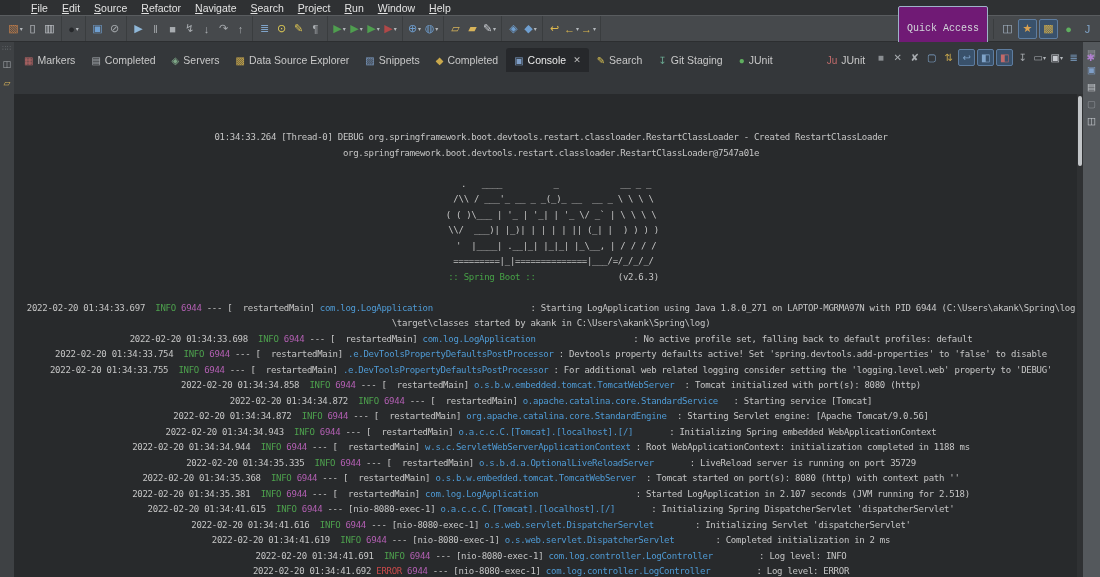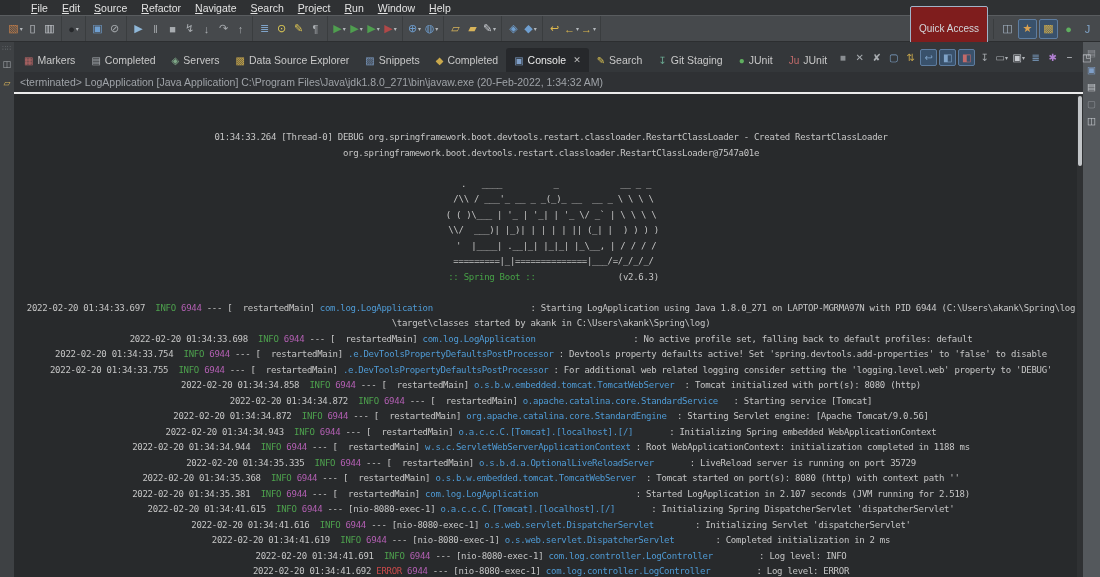--- a/index.html
+++ b/index.html
@@ -14,22 +14,22 @@
   .toolbar{position:absolute;left:0;top:15px;right:0;height:27px;background:#46494c;
            border-top:1px solid #595c5f;border-bottom:1px solid #2c2e30;box-sizing:border-box;
            display:flex;align-items:center;justify-content:space-between;padding:0 4px;}
   .tb-left{display:flex;align-items:center;height:100%;}
   .tgroup{display:flex;align-items:center;height:100%;padding:0 3px;border-right:1px solid #3a3d3f;}
   .ticon{width:17px;height:18px;display:flex;align-items:center;justify-content:center;
          font-size:11px;border-radius:2px;cursor:default;}
   .ticon.sel{background:#39516b;border:1px solid #5e7da0;}
   .ticon .dd{font-size:6px;color:#b4b8bc;margin-left:1px;}
   .tb-right{display:flex;align-items:center;gap:5px;}
-  .quick-access{border:1px solid #9fb3c8;background:#7f1d1d;color:#d2d6da;font-size:10px;
-                padding:16px 8px;border-radius:2px;cursor:pointer;}
+  .quick-access{border:1px solid #9fb3c8;background:#701a75;color:#d2d6da;font-size:10px;
+                padding:16px 8px;border-radius:2px;cursor:pointer;font-family:Liberation Mono, monospace;}
   .persp{display:flex;align-items:center;gap:2px;border-left:1px solid #3a3d3f;padding-left:5px;}
   
   .leftstrip{position:absolute;left:0;top:42px;width:14px;bottom:0;background:#3e4144;}
   .ls-handle{color:#8a8e92;font-size:6px;letter-spacing:1px;text-align:center;padding-top:3px;line-height:6px;}
   .ls-icon{width:12px;height:12px;margin:7px 1px 0 1px;display:flex;align-items:center;
            justify-content:center;font-size:9px;}
   .rightstrip{position:absolute;right:0;top:42px;width:17px;bottom:0;background:#54585c;
               border-left:1px solid #3a3d3f;}
   .rs-icon{width:14px;height:13px;margin:4px auto 0 auto;display:flex;align-items:center;
            justify-content:center;font-size:9.5px;}
@@ -286,21 +286,21 @@
         </div>
         <div class="tab">
           <span class="tabicon" style="color: rgb(106, 168, 144);">↧</span>
           <span class="tablabel">Git Staging</span>
         </div>
         <div class="tab">
           <span class="tabicon" style="color: rgb(95, 175, 95);">●</span>
           <span class="tablabel">JUnit</span>
         </div>
         <div class="tab">
-          <span class="tabicon" style="color: rgb(192, 106, 106);">Ju</span>
+          <span class="tabicon" style="color: rgb(192, 106, 106); margin-left: 38px;">Ju</span>
           <span class="tablabel">JUnit</span>
         </div>
       </div>
     <div class="console-toolbar">
         <span class="cicon">
           <span style="color: rgb(138, 142, 146);">■</span>
         </span>
         <span class="cicon">
           <span style="color: rgb(168, 172, 176);">✕</span>
         </span>
@@ -339,23 +339,20 @@
         <span class="cicon">
           <span style="color: rgb(176, 127, 208);">✱</span>
         </span>
         <span class="cicon">
           <span style="color: rgb(200, 203, 208);">−</span>
         </span>
         <span class="cicon">
           <span style="color: rgb(200, 203, 208);">◳</span>
         </span>
       </div>
-  </div>
-  <div class="console-title">
-    <span>&lt;terminated&gt; LogApplication [Java Application] C:\Program Files\Java\jdk1.8.0_271\bin\javaw.exe (20-Feb-2022, 1:34:32 AM)</span>
   </div>
   <div class="console">
     <div><div class="cline"><span class="c-p">01:34:33.264 [Thread-0] DEBUG org.springframework.boot.devtools.restart.classloader.RestartClassLoader - Created RestartClassLoader</span></div><div class="cline"><span class="c-p">org.springframework.boot.devtools.restart.classloader.RestartClassLoader@7547a01e</span></div><div class="cline"> </div><div class="cline"><span class="c-p">  .   ____          _            __ _ _</span></div><div class="cline"><span class="c-p"> /\\ / ___'_ __ _ _(_)_ __  __ _ \ \ \ \</span></div><div class="cline"><span class="c-p">( ( )\___ | '_ | '_| | '_ \/ _` | \ \ \ \</span></div><div class="cline"><span class="c-p"> \\/  ___)| |_)| | | | | || (_| |  ) ) ) )</span></div><div class="cline"><span class="c-p">  '  |____| .__|_| |_|_| |_\__, | / / / /</span></div><div class="cline"><span class="c-p"> =========|_|==============|___/=/_/_/_/</span></div><div class="cline"><span class="c-sb"> :: Spring Boot ::</span><span class="c-p">                (v2.6.3)</span></div><div class="cline"> </div><div class="cline"><span class="c-p">2022-02-20 01:34:33.697</span><span class="c-g">  INFO</span><span class="c-p"> </span><span class="c-m">6944</span><span class="c-p"> --- [  restartedMain] </span><span class="c-b">com.log.LogApplication                  </span><span class="c-p"> : Starting LogApplication using Java 1.8.0_271 on LAPTOP-MGRMA97N with PID 6944 (C:\Users\akank\Spring\log</span></div><div class="cline"><span class="c-p">\target\classes started by akank in C:\Users\akank\Spring\log)</span></div><div class="cline"><span class="c-p">2022-02-20 01:34:33.698</span><span class="c-g">  INFO</span><span class="c-p"> </span><span class="c-m">6944</span><span class="c-p"> --- [  restartedMain] </span><span class="c-b">com.log.LogApplication                  </span><span class="c-p"> : No active profile set, falling back to default profiles: default</span></div><div class="cline"><span class="c-p">2022-02-20 01:34:33.754</span><span class="c-g">  INFO</span><span class="c-p"> </span><span class="c-m">6944</span><span class="c-p"> --- [  restartedMain] </span><span class="c-b">.e.DevToolsPropertyDefaultsPostProcessor</span><span class="c-p"> : Devtools property defaults active! Set 'spring.devtools.add-properties' to 'false' to disable</span></div><div class="cline"><span class="c-p">2022-02-20 01:34:33.755</span><span class="c-g">  INFO</span><span class="c-p"> </span><span class="c-m">6944</span><span class="c-p"> --- [  restartedMain] </span><span class="c-b">.e.DevToolsPropertyDefaultsPostProcessor</span><span class="c-p"> : For additional web related logging consider setting the 'logging.level.web' property to 'DEBUG'</span></div><div class="cline"><span class="c-p">2022-02-20 01:34:34.858</span><span class="c-g">  INFO</span><span class="c-p"> </span><span class="c-m">6944</span><span class="c-p"> --- [  restartedMain] </span><span class="c-b">o.s.b.w.embedded.tomcat.TomcatWebServer </span><span class="c-p"> : Tomcat initialized with port(s): 8080 (http)</span></div><div class="cline"><span class="c-p">2022-02-20 01:34:34.872</span><span class="c-g">  INFO</span><span class="c-p"> </span><span class="c-m">6944</span><span class="c-p"> --- [  restartedMain] </span><span class="c-b">o.apache.catalina.core.StandardService  </span><span class="c-p"> : Starting service [Tomcat]</span></div><div class="cline"><span class="c-p">2022-02-20 01:34:34.872</span><span class="c-g">  INFO</span><span class="c-p"> </span><span class="c-m">6944</span><span class="c-p"> --- [  restartedMain] </span><span class="c-b">org.apache.catalina.core.StandardEngine </span><span class="c-p"> : Starting Servlet engine: [Apache Tomcat/9.0.56]</span></div><div class="cline"><span class="c-p">2022-02-20 01:34:34.943</span><span class="c-g">  INFO</span><span class="c-p"> </span><span class="c-m">6944</span><span class="c-p"> --- [  restartedMain] </span><span class="c-b">o.a.c.c.C.[Tomcat].[localhost].[/]      </span><span class="c-p"> : Initializing Spring embedded WebApplicationContext</span></div><div class="cline"><span class="c-p">2022-02-20 01:34:34.944</span><span class="c-g">  INFO</span><span class="c-p"> </span><span class="c-m">6944</span><span class="c-p"> --- [  restartedMain] </span><span class="c-b">w.s.c.ServletWebServerApplicationContext</span><span class="c-p"> : Root WebApplicationContext: initialization completed in 1188 ms</span></div><div class="cline"><span class="c-p">2022-02-20 01:34:35.335</span><span class="c-g">  INFO</span><span class="c-p"> </span><span class="c-m">6944</span><span class="c-p"> --- [  restartedMain] </span><span class="c-b">o.s.b.d.a.OptionalLiveReloadServer      </span><span class="c-p"> : LiveReload server is running on port 35729</span></div><div class="cline"><span class="c-p">2022-02-20 01:34:35.368</span><span class="c-g">  INFO</span><span class="c-p"> </span><span class="c-m">6944</span><span class="c-p"> --- [  restartedMain] </span><span class="c-b">o.s.b.w.embedded.tomcat.TomcatWebServer </span><span class="c-p"> : Tomcat started on port(s): 8080 (http) with context path ''</span></div><div class="cline"><span class="c-p">2022-02-20 01:34:35.381</span><span class="c-g">  INFO</span><span class="c-p"> </span><span class="c-m">6944</span><span class="c-p"> --- [  restartedMain] </span><span class="c-b">com.log.LogApplication                  </span><span class="c-p"> : Started LogApplication in 2.107 seconds (JVM running for 2.518)</span></div><div class="cline"><span class="c-p">2022-02-20 01:34:41.615</span><span class="c-g">  INFO</span><span class="c-p"> </span><span class="c-m">6944</span><span class="c-p"> --- [nio-8080-exec-1] </span><span class="c-b">o.a.c.c.C.[Tomcat].[localhost].[/]      </span><span class="c-p"> : Initializing Spring DispatcherServlet 'dispatcherServlet'</span></div><div class="cline"><span class="c-p">2022-02-20 01:34:41.616</span><span class="c-g">  INFO</span><span class="c-p"> </span><span class="c-m">6944</span><span class="c-p"> --- [nio-8080-exec-1] </span><span class="c-b">o.s.web.servlet.DispatcherServlet       </span><span class="c-p"> : Initializing Servlet 'dispatcherServlet'</span></div><div class="cline"><span class="c-p">2022-02-20 01:34:41.619</span><span class="c-g">  INFO</span><span class="c-p"> </span><span class="c-m">6944</span><span class="c-p"> --- [nio-8080-exec-1] </span><span class="c-b">o.s.web.servlet.DispatcherServlet       </span><span class="c-p"> : Completed initialization in 2 ms</span></div><div class="cline"><span class="c-p">2022-02-20 01:34:41.691</span><span class="c-g">  INFO</span><span class="c-p"> </span><span class="c-m">6944</span><span class="c-p"> --- [nio-8080-exec-1] </span><span class="c-b">com.log.controller.LogController        </span><span class="c-p"> : Log level: INFO</span></div><div class="cline"><span class="c-p">2022-02-20 01:34:41.692</span><span class="c-r"> ERROR</span><span class="c-p"> </span><span class="c-m">6944</span><span class="c-p"> --- [nio-8080-exec-1] </span><span class="c-b">com.log.controller.LogController        </span><span class="c-p"> : Log level: ERROR</span></div></div>
     <div class="scrollbar">
       <div class="thumb"></div>
     </div>
   </div>
 </div>
 
 </body></html>

